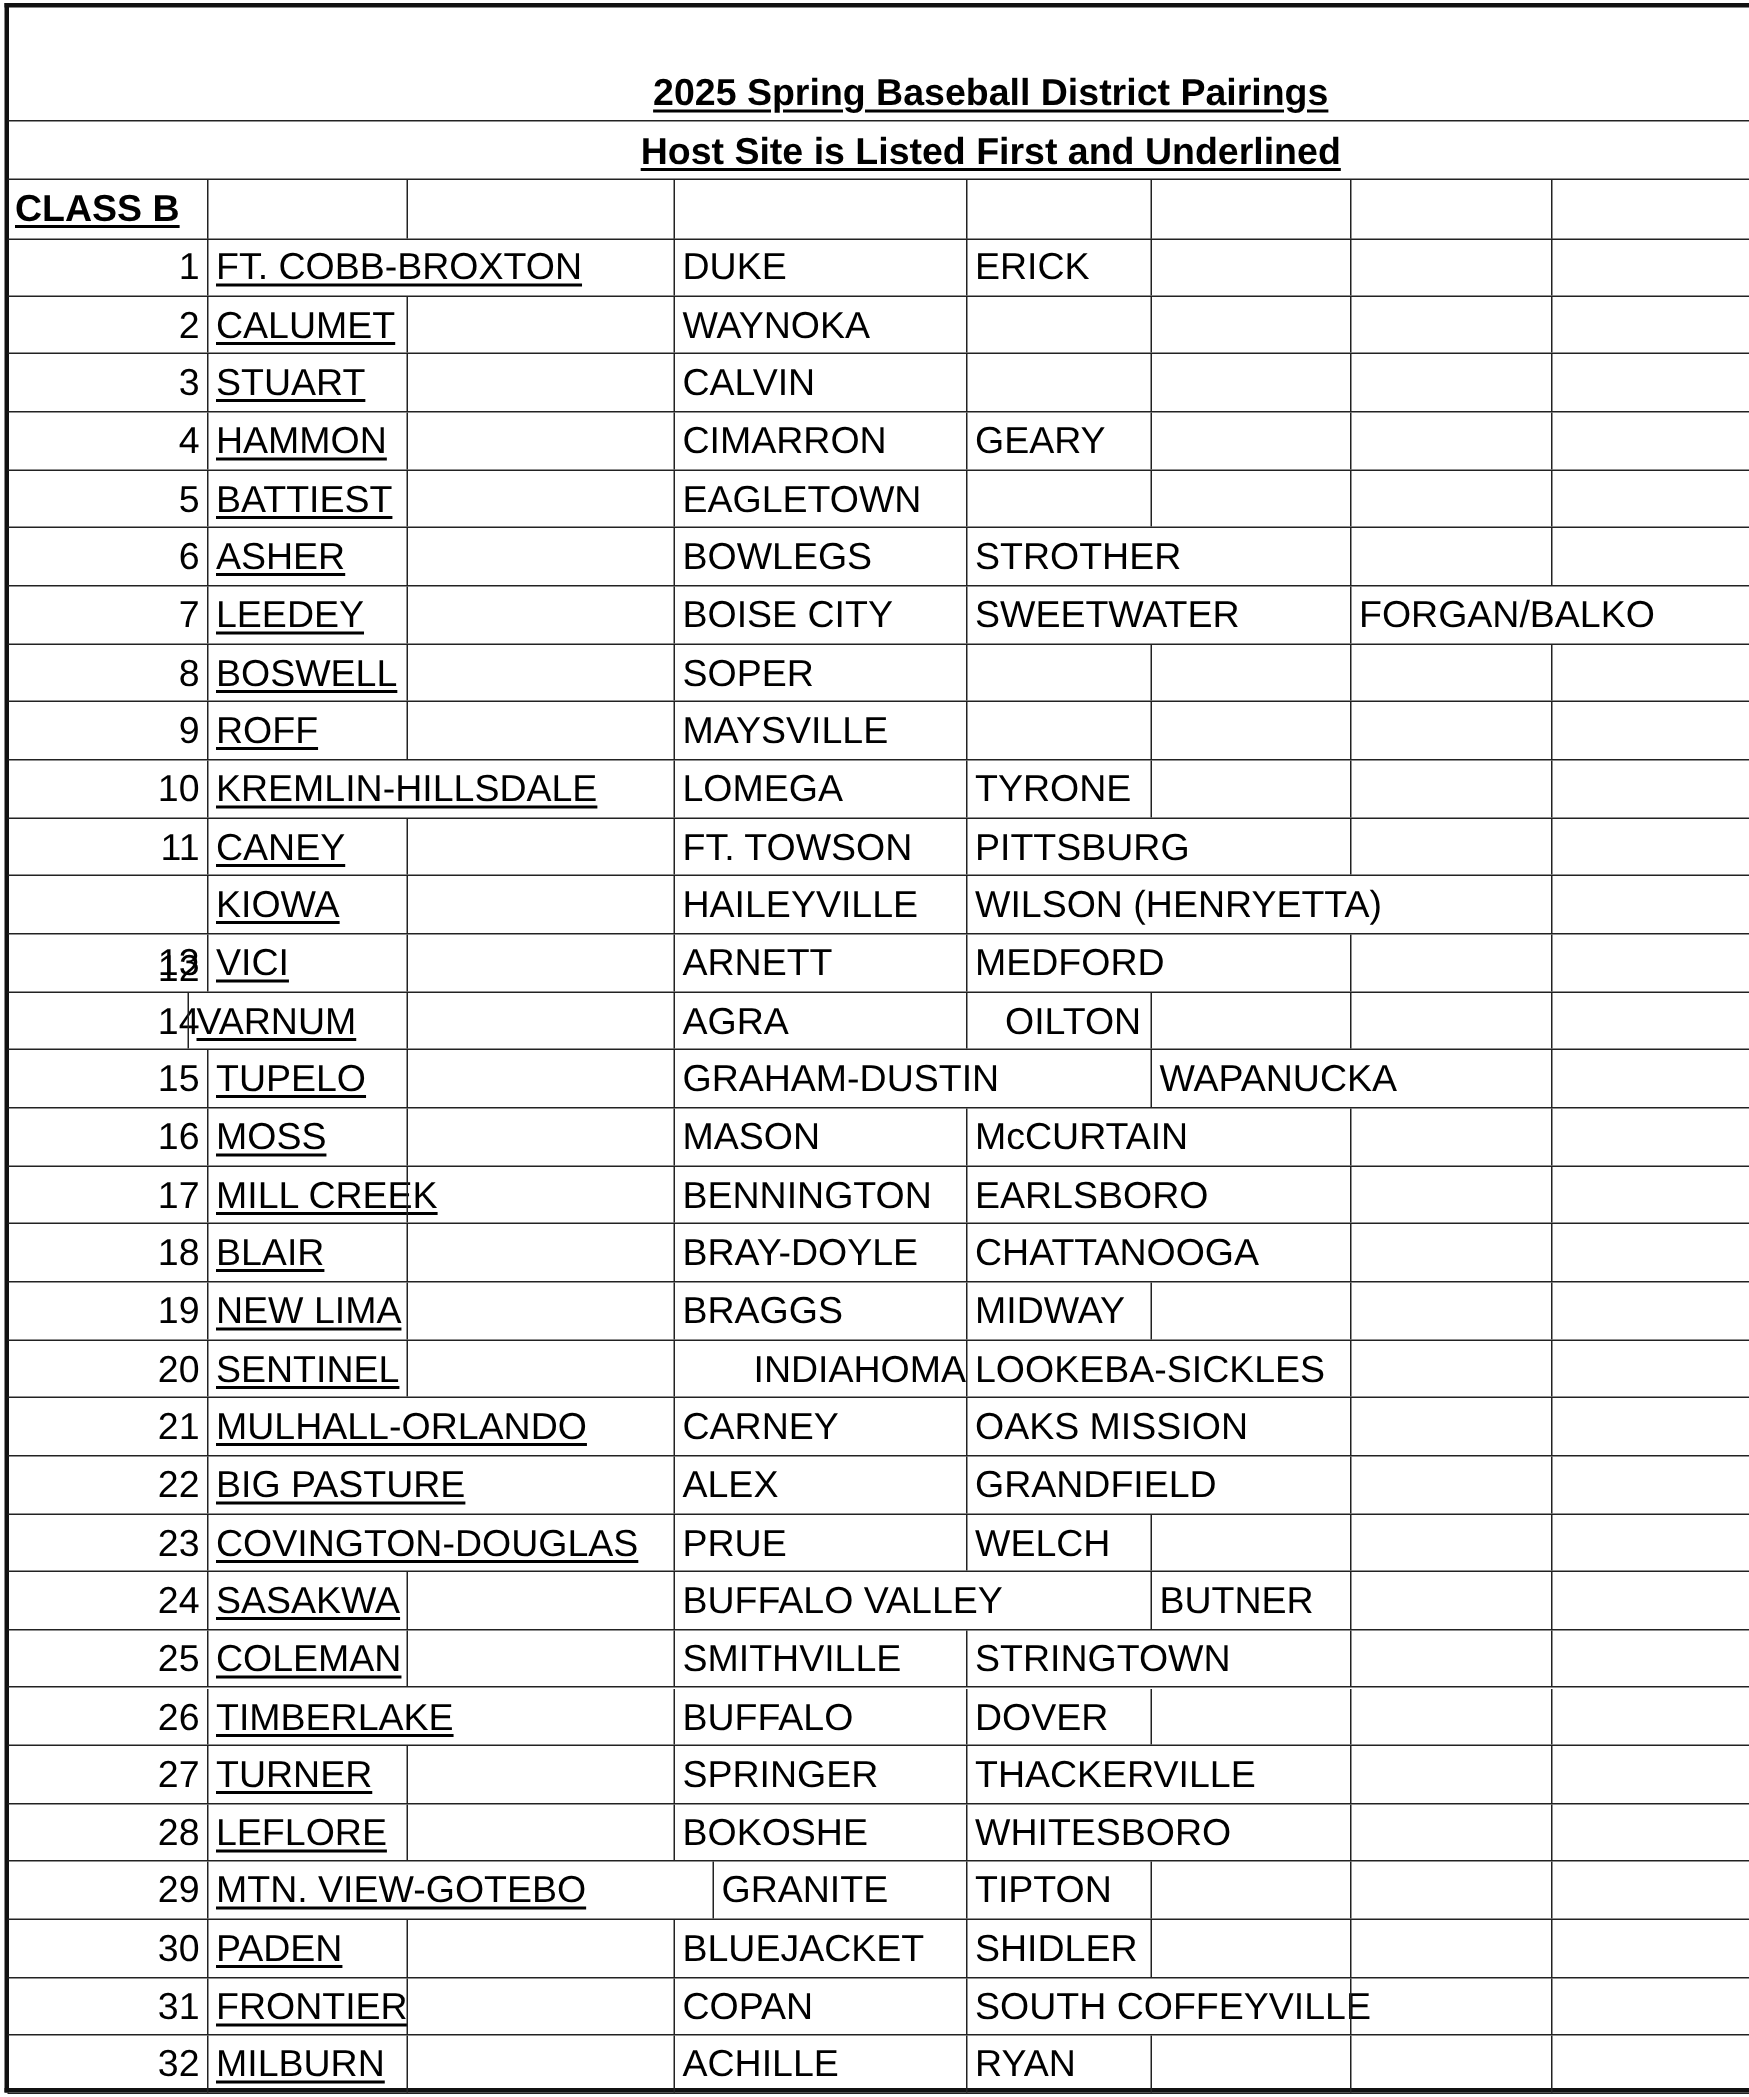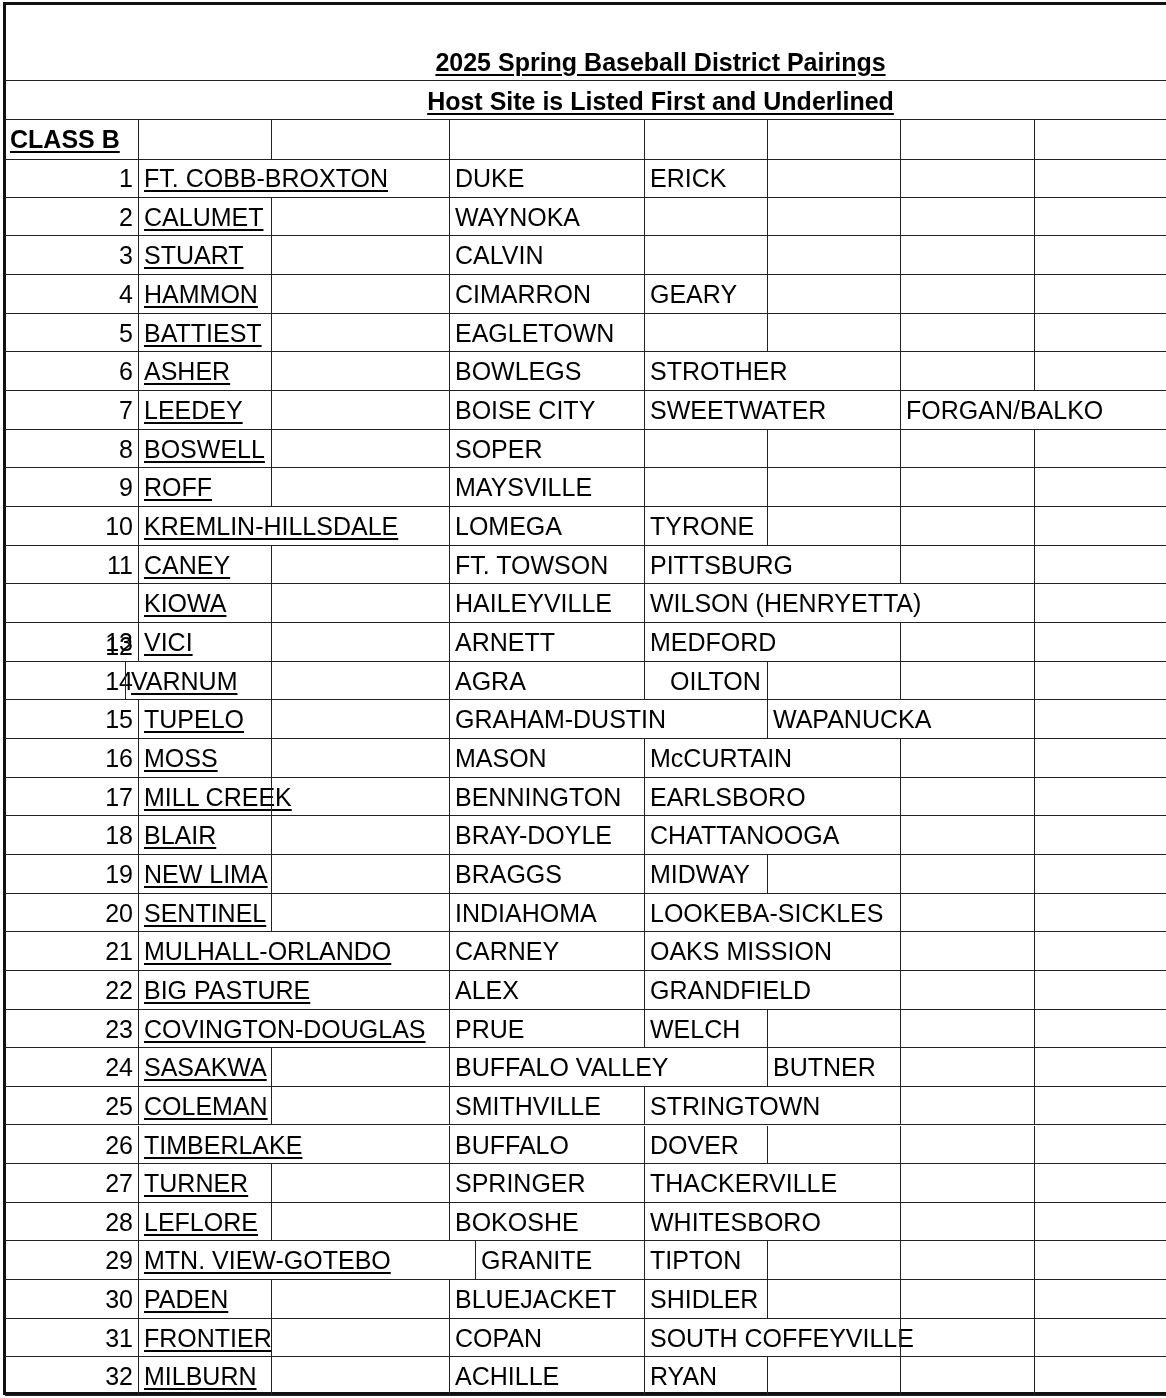--- a/index.html
+++ b/index.html
@@ -207,21 +207,21 @@
       <div class="cell" style="left: 444px; width: 195px;"><span>BRAGGS</span></div>
       <div class="cell" style="left: 639px; width: 123px;"><span>MIDWAY</span></div>
       <div class="cell" style="left: 266px; width: 178px;"></div>
       <div class="cell" style="left: 762px; width: 133px;"></div>
       <div class="cell" style="left: 895px; width: 134px;"></div>
       <div class="cell" style="left: 1029px; width: 132px;"></div>
     </div>
     <div class="row" style="top: 773.54px; height: 38.66px;">
       <div class="cell first num" style="left: 0px; width: 133px;"><span>20</span></div>
       <div class="cell host" style="left: 133px; width: 133px;"><span>SENTINEL</span></div>
-      <div class="cell" style="left: 444px; width: 195px;"><span>INDIAHOMA</span></div>
+      <div class="cell" style="left: 444px; width: 195px; text-align: right;"><span>INDIAHOMA</span></div>
       <div class="cell" style="left: 639px; width: 256px;"><span>LOOKEBA-SICKLES</span></div>
       <div class="cell" style="left: 266px; width: 178px;"></div>
       <div class="cell" style="left: 895px; width: 134px;"></div>
       <div class="cell" style="left: 1029px; width: 132px;"></div>
     </div>
     <div class="row" style="top: 812.2px; height: 38.66px;">
       <div class="cell first num" style="left: 0px; width: 133px;"><span>21</span></div>
       <div class="cell host" style="left: 133px; width: 311px;"><span>MULHALL-ORLANDO</span></div>
       <div class="cell" style="left: 444px; width: 195px;"><span>CARNEY</span></div>
       <div class="cell" style="left: 639px; width: 256px;"><span>OAKS MISSION</span></div>

